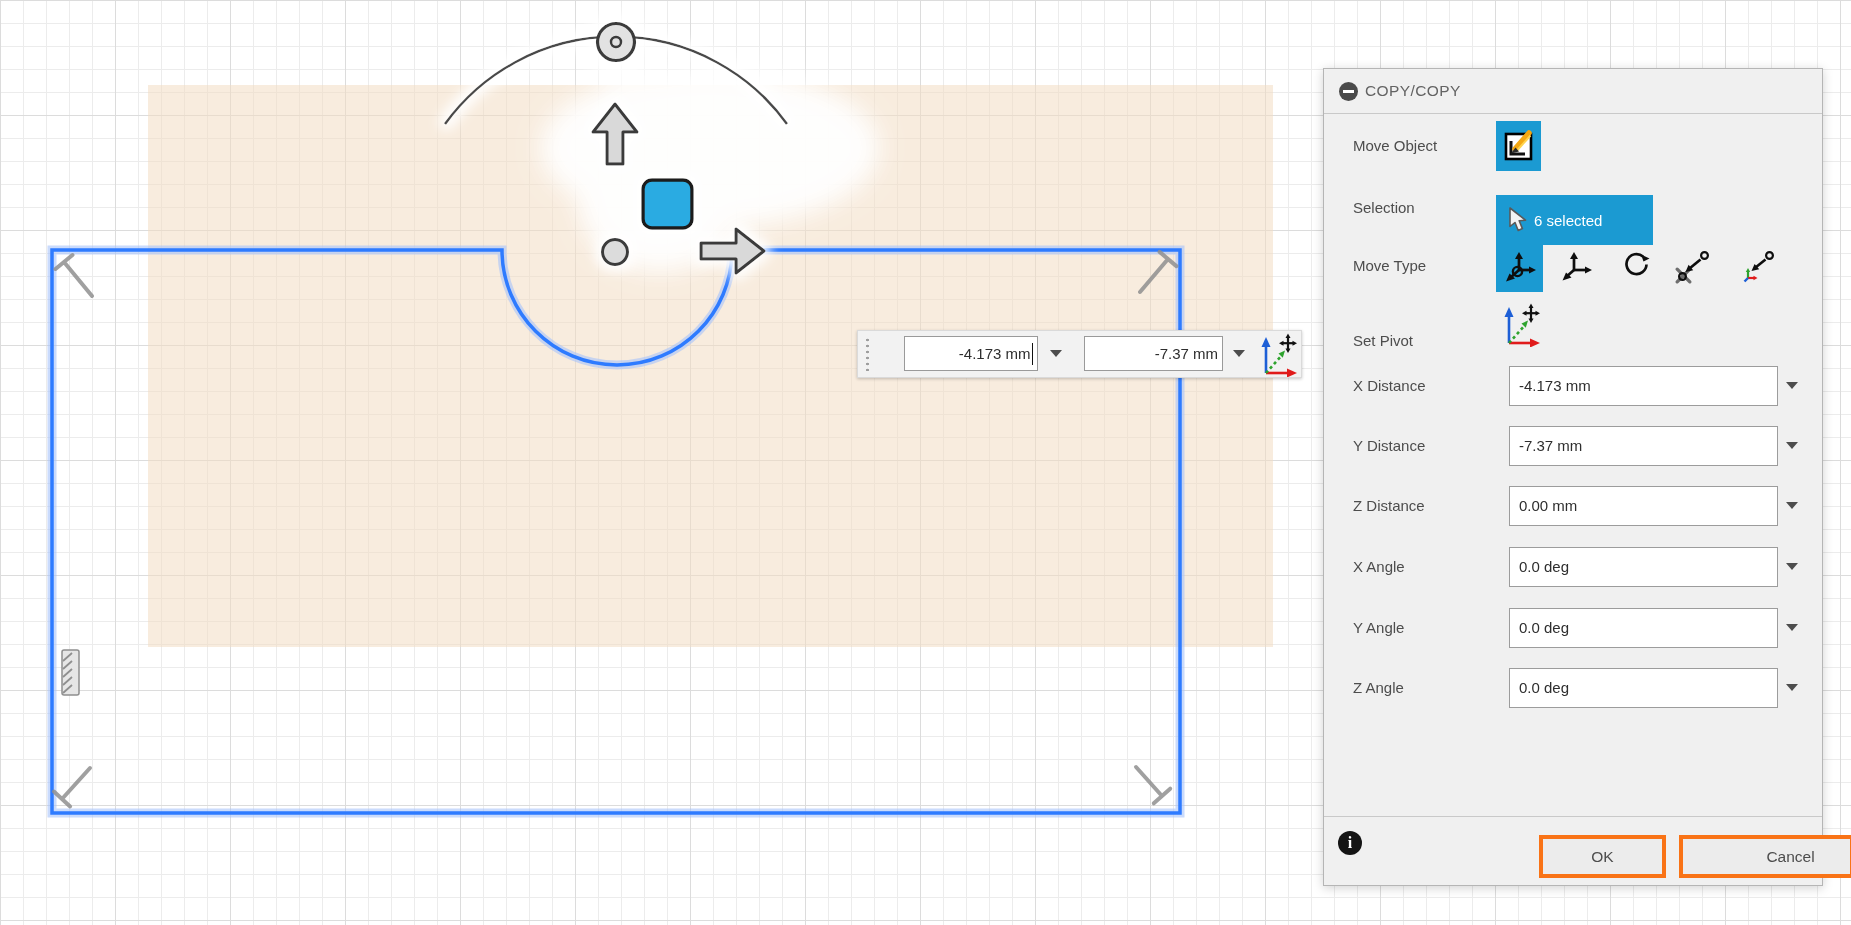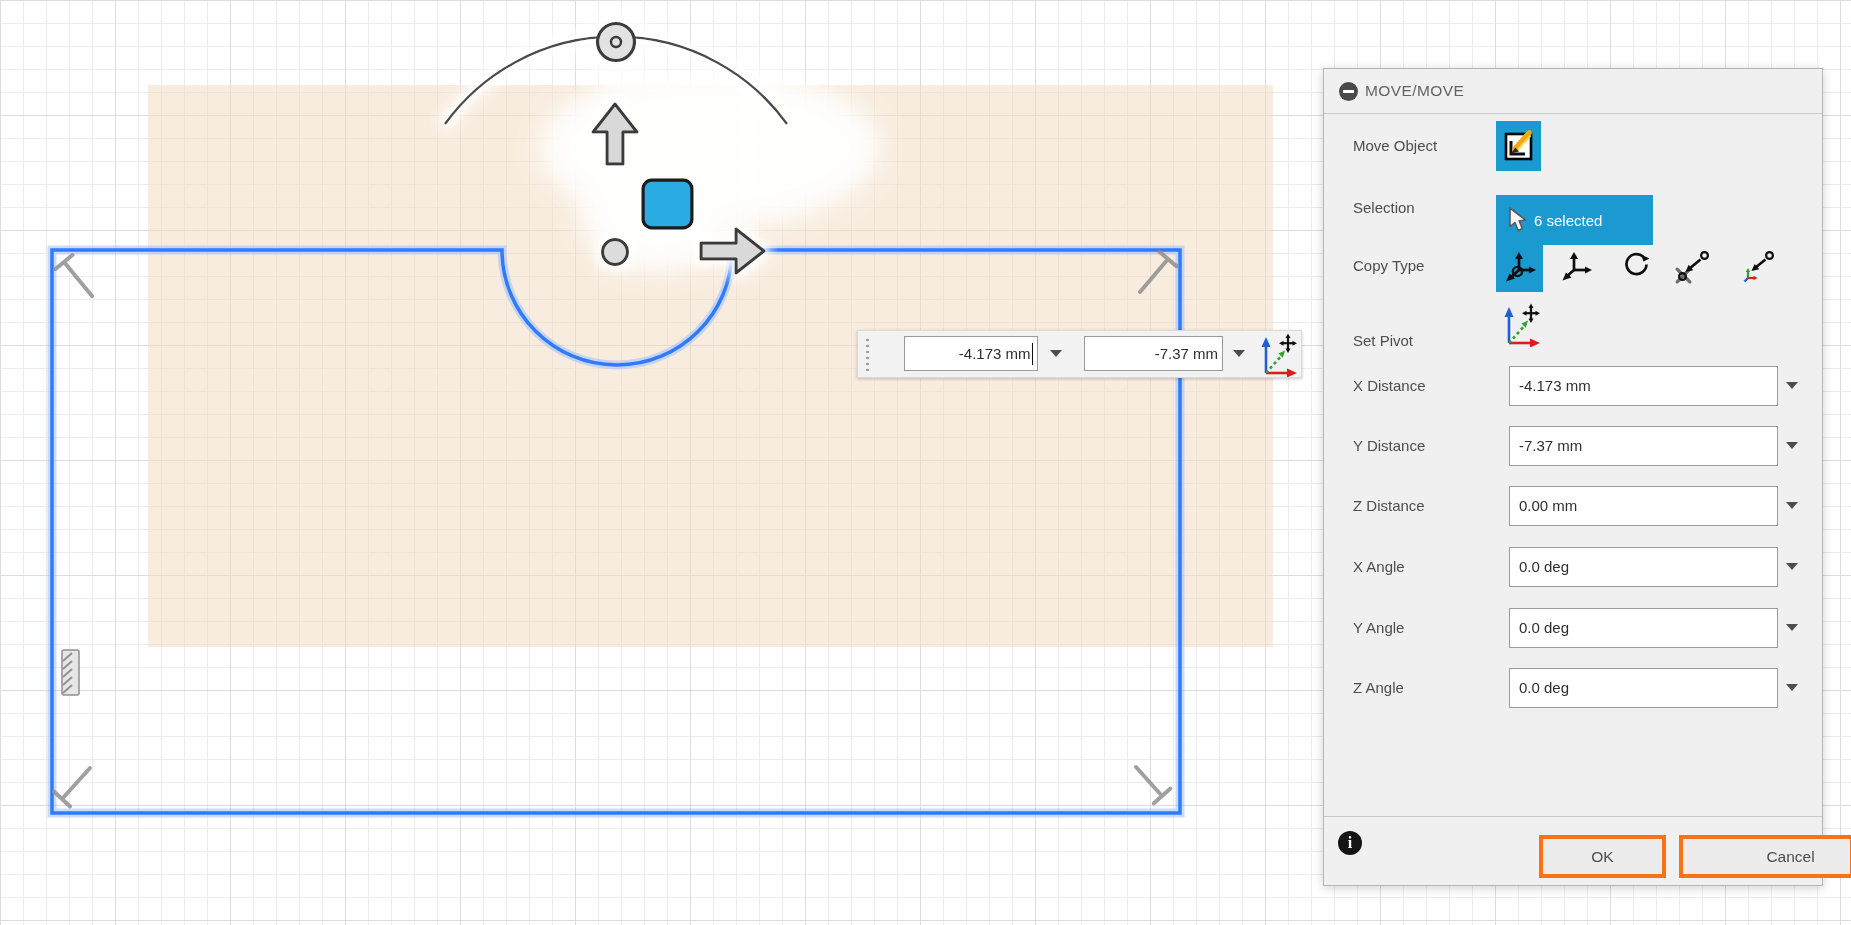--- a/index.html
+++ b/index.html
@@ -143,21 +143,21 @@
         <polygon points="23,10.2 27.5,7.7 27.5,12.7"></polygon>
           <polygon points="41,10.2 36.5,7.7 36.5,12.7"></polygon>
       </g>
     </svg>
   </div>
 
   <div id="dialog">
 
     <div class="dlg-header">
       <div class="minus-ic"></div>
-      <div class="dlg-title">MOVE/MOVE</div>
+      <div class="dlg-title">COPY/COPY</div>
     </div>
 
     <div class="row-label" style="top:52px;line-height:50px;">Move Object</div>
     <div class="icon-btn accent-bg" style="left:172px;top:52px;width:45px;height:50px;">
       <svg width="34" height="34" viewBox="0 0 34 34">
         <rect x="4" y="5" width="25" height="25" fill="#fff" stroke="#000" stroke-width="2.6"></rect>
         <path d="M9,12 L9,25 L23,25" fill="none" stroke="#111" stroke-width="3"></path>
         <line x1="27" y1="4" x2="13" y2="20" stroke="#f3a712" stroke-width="5.5" stroke-linecap="round"></line>
         <line x1="28.5" y1="6.5" x2="15" y2="21.5" stroke="#ffd34d" stroke-width="2"></line>
         <polygon points="9,24.5 13.5,18.5 17,22.5" fill="#2b2b2b"></polygon>
@@ -168,21 +168,21 @@
     <div class="sel-btn">
       <svg width="20" height="27" viewBox="0 0 20 27" style="margin:0 6px 0 12px;">
         <polygon points="2,1 2,19.5 7,15.5 10.2,23.5 14.4,21.6 11.2,13.8 17.5,13.2" fill="#f4f4f4" stroke="#5a5a5a" stroke-width="1.6" stroke-linejoin="round"></polygon>
       </svg>
       <span>6 selected</span>
     </div>
     <svg style="position:absolute;left:1673px;top:197px;left:350px;top:197px;" width="19" height="19" viewBox="0 0 18 18">
       <path d="M3,3 L15,15 M15,3 L3,15" stroke="#6e6e6e" stroke-width="3.2" stroke-linecap="round"></path>
     </svg>
 
-    <div class="row-label" style="top:171px;line-height:52px;">Copy Type</div>
+    <div class="row-label" style="top:171px;line-height:52px;">Move Type</div>
 
     <div class="mt-box accent-bg" style="left:172px;" title="Free Move">
       <svg width="34" height="34" viewBox="0 0 34 34">
         <g stroke="#0e0e0e" stroke-width="2.7" fill="none">
           <line x1="16" y1="21" x2="16" y2="9"></line>
             <line x1="16" y1="21" x2="27" y2="21"></line>
             <line x1="16" y1="21" x2="7" y2="29"></line>
         </g>
         <g fill="#0e0e0e">
           <polygon points="16,3 12,10 20,10"></polygon>

